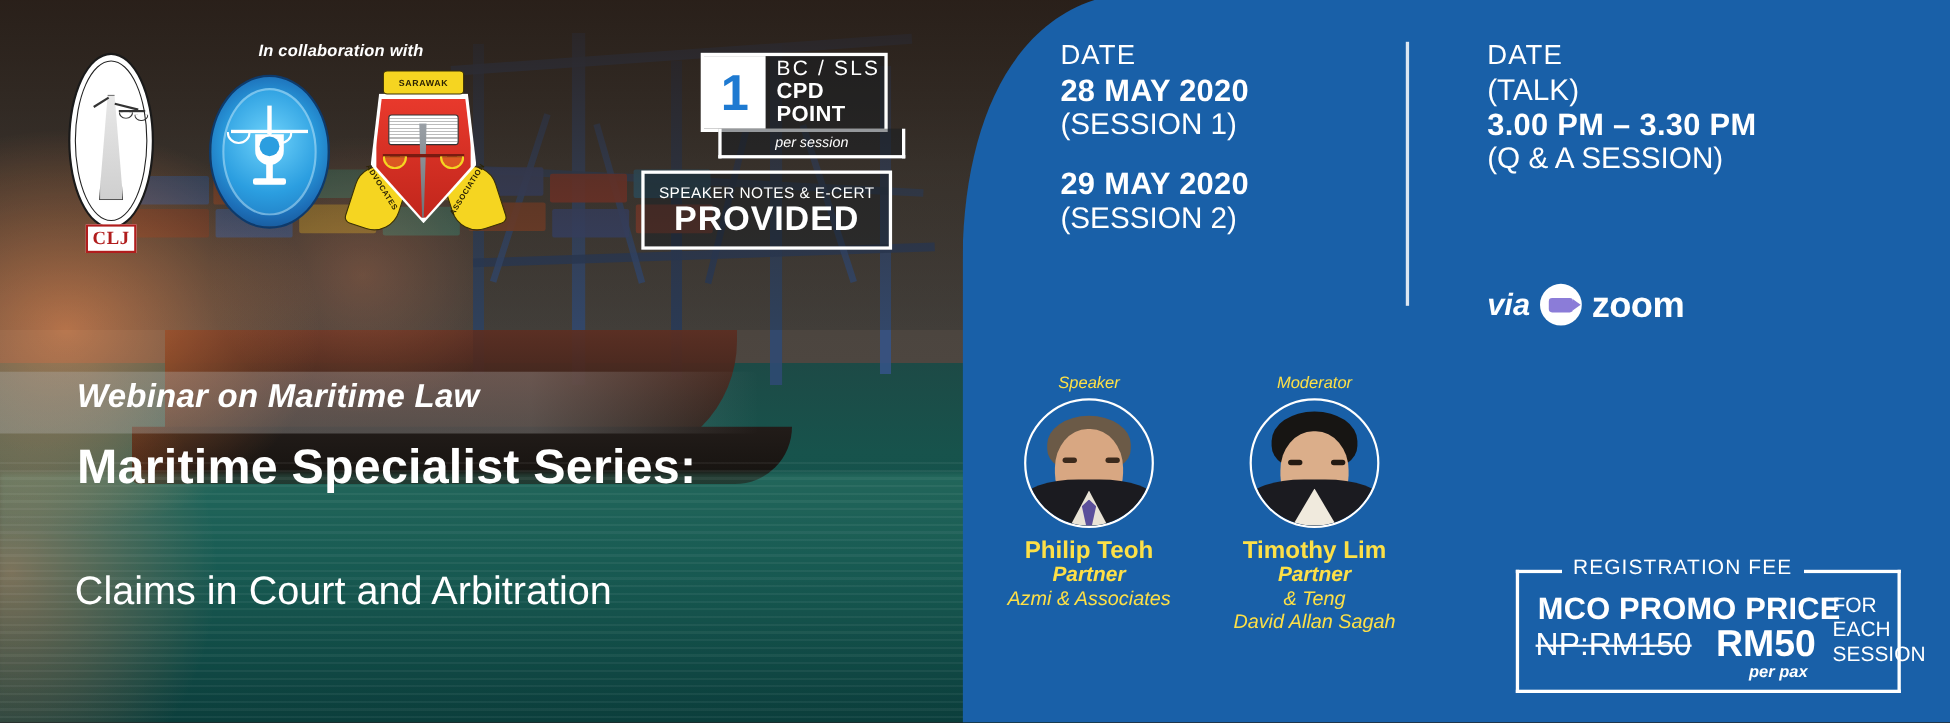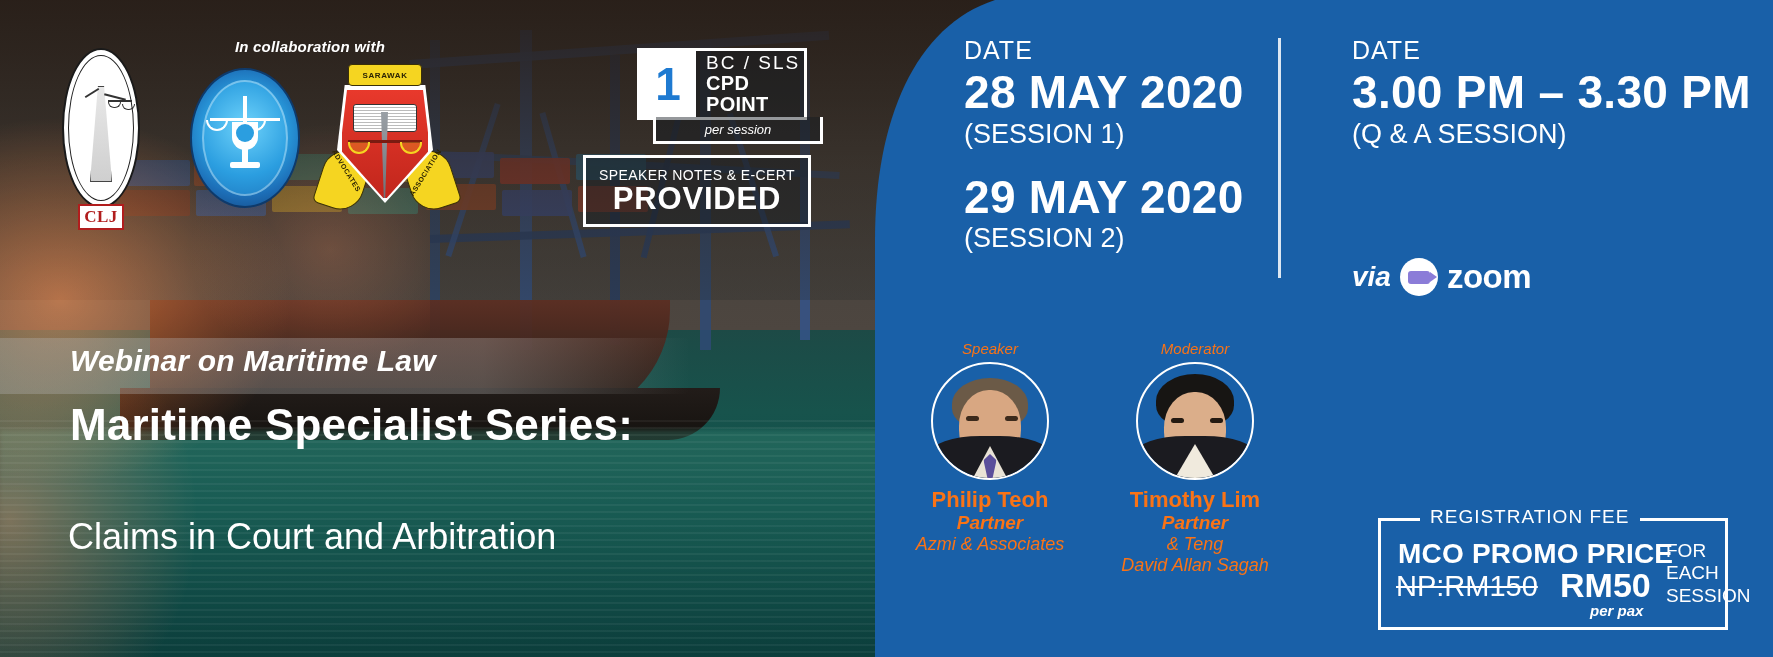--- a/index.html
+++ b/index.html
@@ -135,34 +135,34 @@
     font-size:30px;font-weight:bold;font-style:italic;letter-spacing:.2px;}
   .title-main{position:absolute;left:70px;top:400px;color:#ffffff;
     font-size:44px;font-weight:bold;letter-spacing:.2px;white-space:nowrap;}
   .title-sub1{position:absolute;left:68px;top:466px;color:#ffffff;font-size:36px;white-space:nowrap;}
   .title-sub2{position:absolute;left:68px;top:516px;color:#ffffff;font-size:36px;white-space:nowrap;}
 
   
   .date-col{position:absolute;left:964px;top:36px;width:260px;color:#ffffff;}
   .time-col{position:absolute;left:1352px;top:36px;width:380px;color:#ffffff;}
   .col-head{font-size:25px;letter-spacing:1px;margin-bottom:2px;}
-  .big-line{font-size:46px;font-weight:bold;letter-spacing:.3px;line-height:1.12;white-space:nowrap;}
+  .big-line{font-size:28px;font-weight:bold;letter-spacing:.3px;line-height:1.12;white-space:nowrap;}
   .paren-line{font-size:27px;line-height:1.15;white-space:nowrap;}
   .divider{position:absolute;left:1278px;top:38px;width:3px;height:240px;background:rgba(255,255,255,.85);}
   .via-zoom{position:absolute;left:1352px;top:258px;display:flex;align-items:center;gap:9px;}
   .via{color:#fff;font-size:28px;font-style:italic;font-weight:bold;}
   .zoom-mark{width:38px;height:38px;border-radius:50%;background:#fff;
     display:flex;align-items:center;justify-content:center;}
   .zoom-cam{position:relative;width:22px;height:13px;background:#8b7cd8;border-radius:3px;}
   .zoom-cam:after{content:"";position:absolute;right:-7px;top:1px;
     border-style:solid;border-width:5.5px 0 5.5px 7px;border-color:transparent transparent transparent #8b7cd8;}
   .zoom-word{color:#fff;font-size:33px;font-weight:bold;letter-spacing:-.5px;}
 
   
-  .person{position:absolute;text-align:center;color:#f97316;width:220px;}
+  .person{position:absolute;text-align:center;color:#fde047;width:220px;}
   .p1{left:880px;top:340px;}
   .p2{left:1085px;top:340px;}
   .role{font-size:15px;font-style:italic;margin-bottom:5px;}
   .portrait{width:118px;height:118px;border-radius:50%;border:2px solid #ffffff;
     margin:0 auto;overflow:hidden;position:relative;background:#1960a8;}
   .hair{position:absolute;border-radius:50% 50% 42% 42%;}
   .skin{position:absolute;border-radius:48% 48% 46% 46%;}
   .suit{position:absolute;bottom:0;left:50%;transform:translateX(-50%);
     width:120px;height:42px;background:#1b1b20;border-radius:42% 42% 0 0;}
   .shirt{position:absolute;bottom:0;left:50%;transform:translateX(-50%);
@@ -309,20 +309,21 @@
     <div class="paren-line">(SESSION 1)</div>
     <div style="height:22px"></div>
     <div class="big-line">29 MAY 2020</div>
     <div class="paren-line">(SESSION 2)</div>
   </div>
 
   <div class="divider"></div>
 
   <div class="time-col">
     <div class="col-head">DATE</div>
+    <div class="paren-line">(TALK)</div>
     <div class="big-line">3.00 PM – 3.30 PM</div>
     <div class="paren-line">(Q &amp; A SESSION)</div>
   </div>
 
   <div class="via-zoom">
     <span class="via">via</span>
     <span class="zoom-mark">
         <span class="zoom-cam"></span>
       </span>
     <span class="zoom-word">zoom</span>

